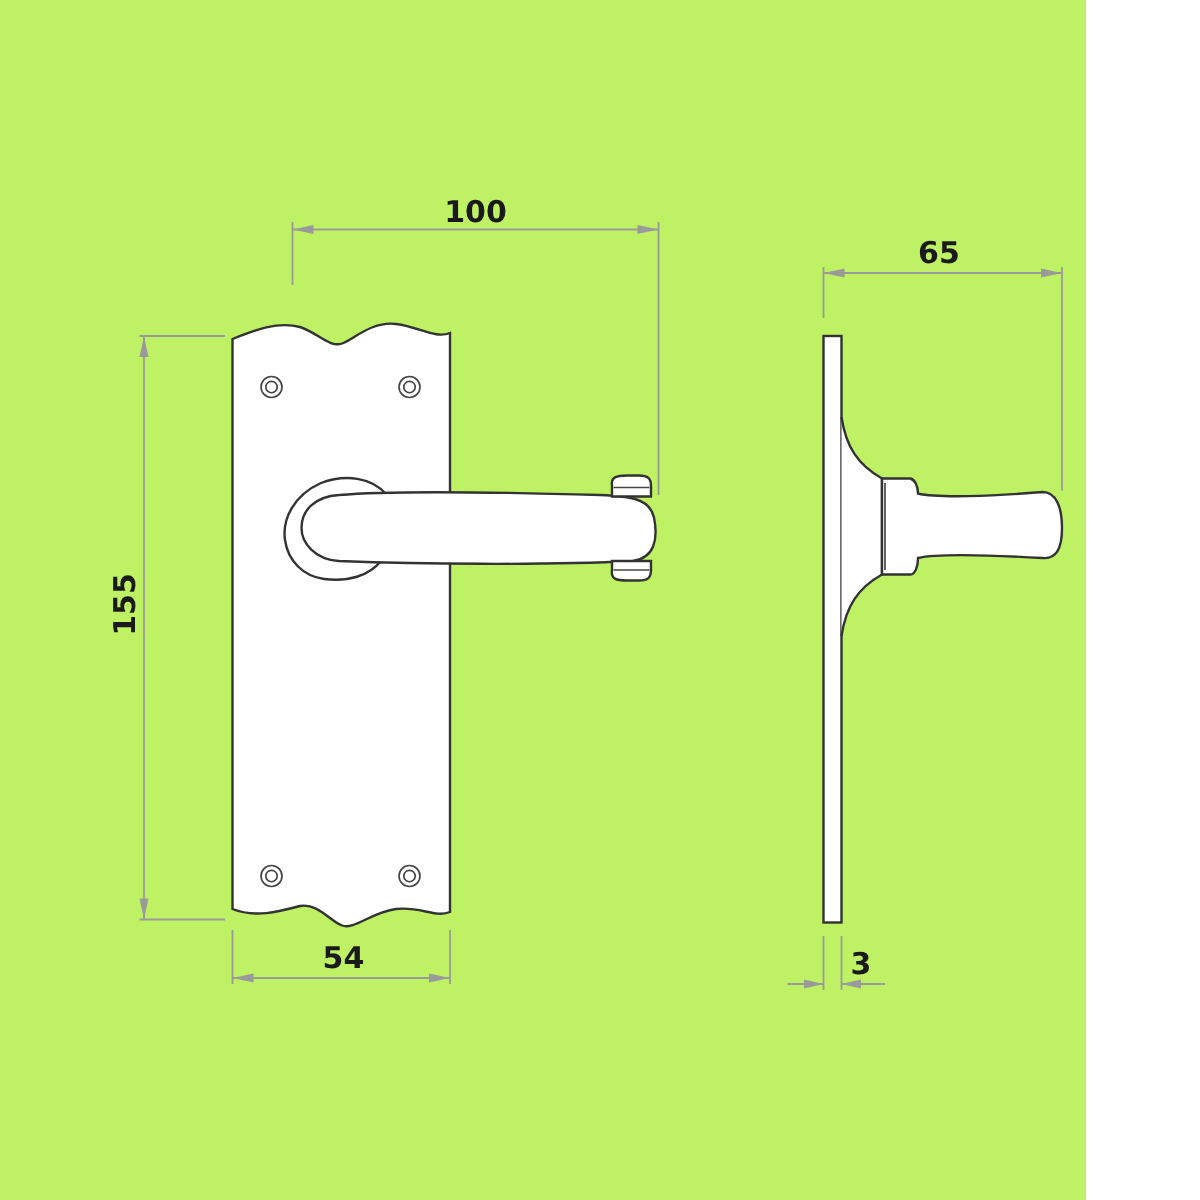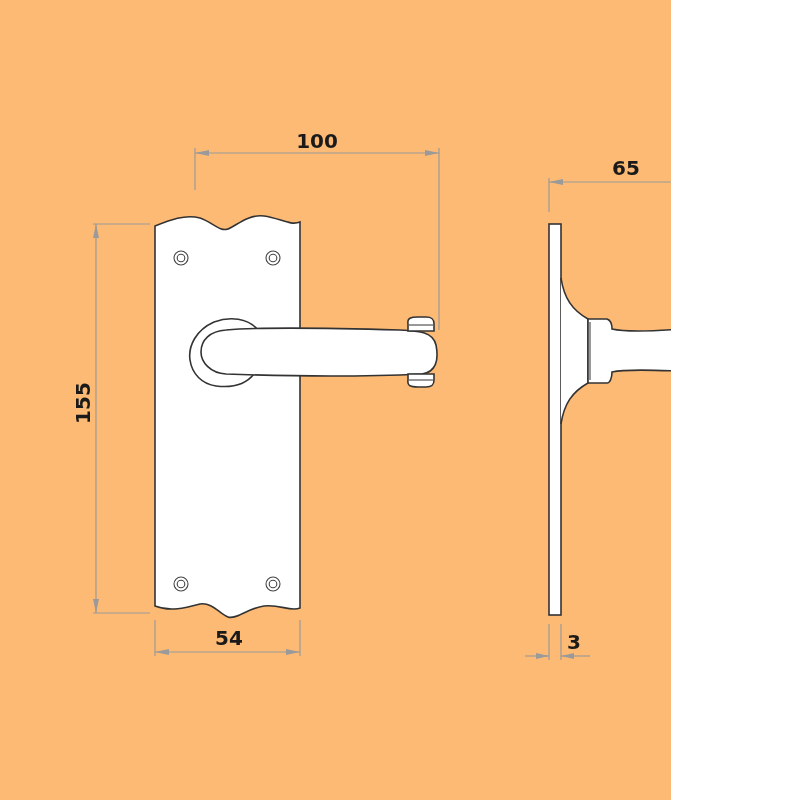--- a/index.html
+++ b/index.html
@@ -1,16 +1,16 @@
 <!DOCTYPE html>
 <html><head>
 <meta charset="utf-8">
 <style>
   html, body { margin: 0; padding: 0; background: #ffffff; }
-  #canvas { position: relative; width: 671px; height: 800px; background: #fdba74; overflow: hidden; }
+  #canvas { position: relative; width: 724px; height: 800px; background: #bef264; overflow: hidden; }
   svg { position: absolute; left: 0; top: 0; }
   .dim-text { font-family: "DejaVu Sans", sans-serif; font-weight: bold; font-size: 20px; fill: #1a1a1a; }
   .dim-line { stroke: #9a9a9a; stroke-width: 1.2; fill: none; }
   .outline { stroke: #333333; stroke-width: 1.6; fill: #ffffff; }
   .thin { stroke: #444444; stroke-width: 1.1; fill: none; }
   .arrow { fill: #9a9a9a; }
 </style>
 </head>
 <body>
 

